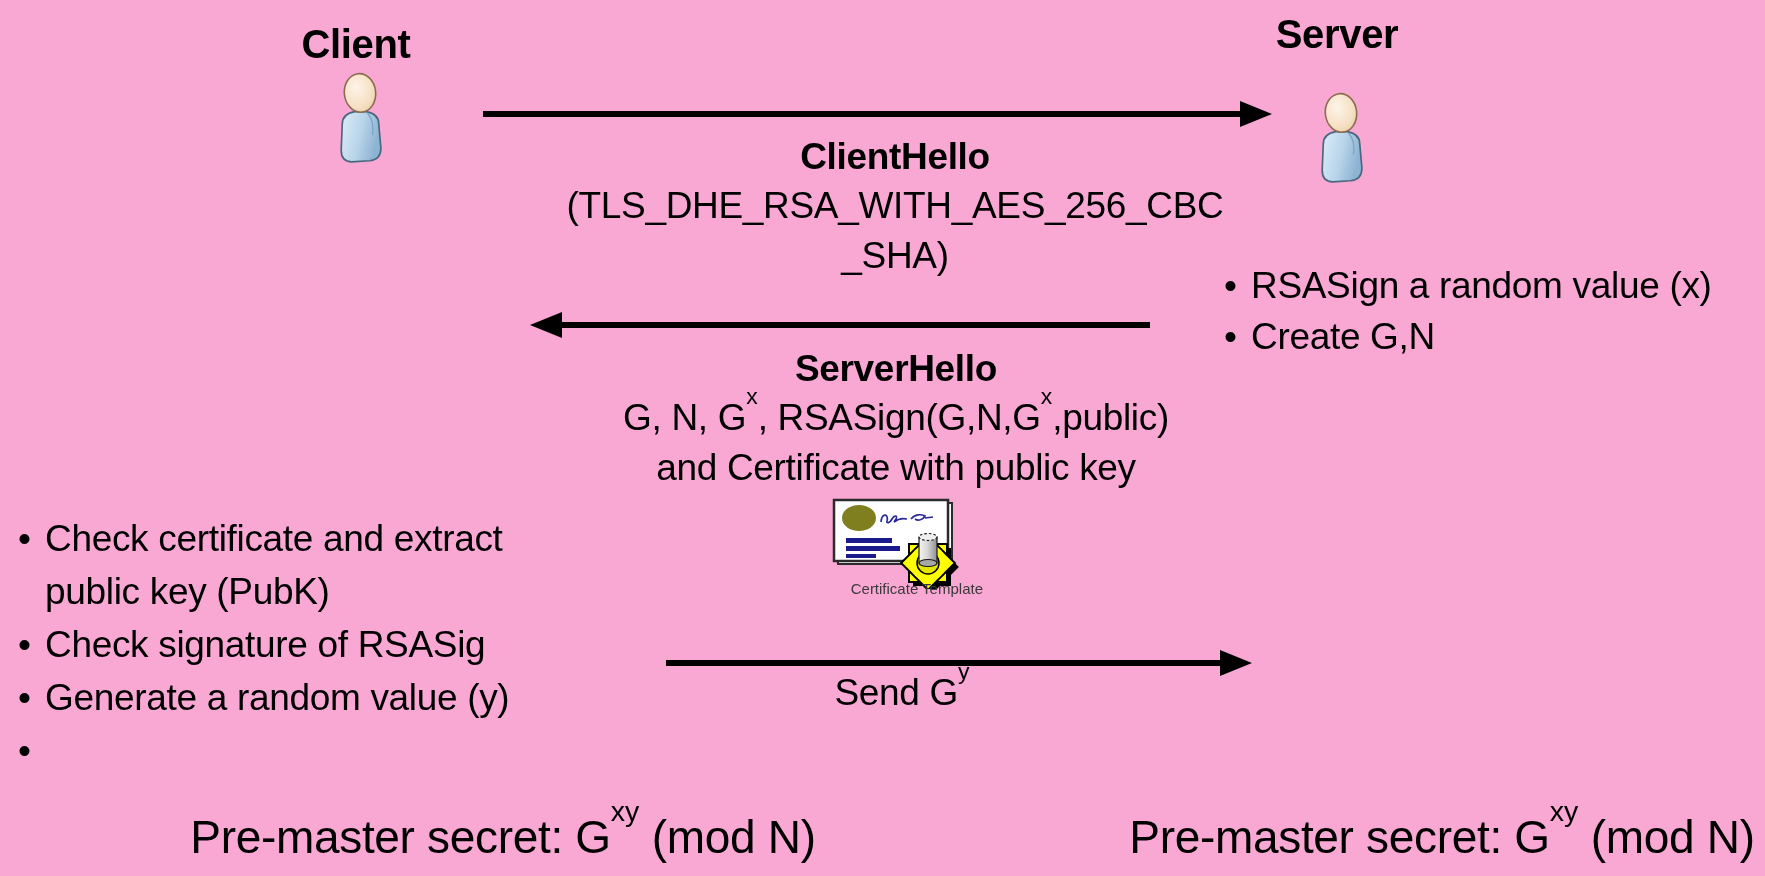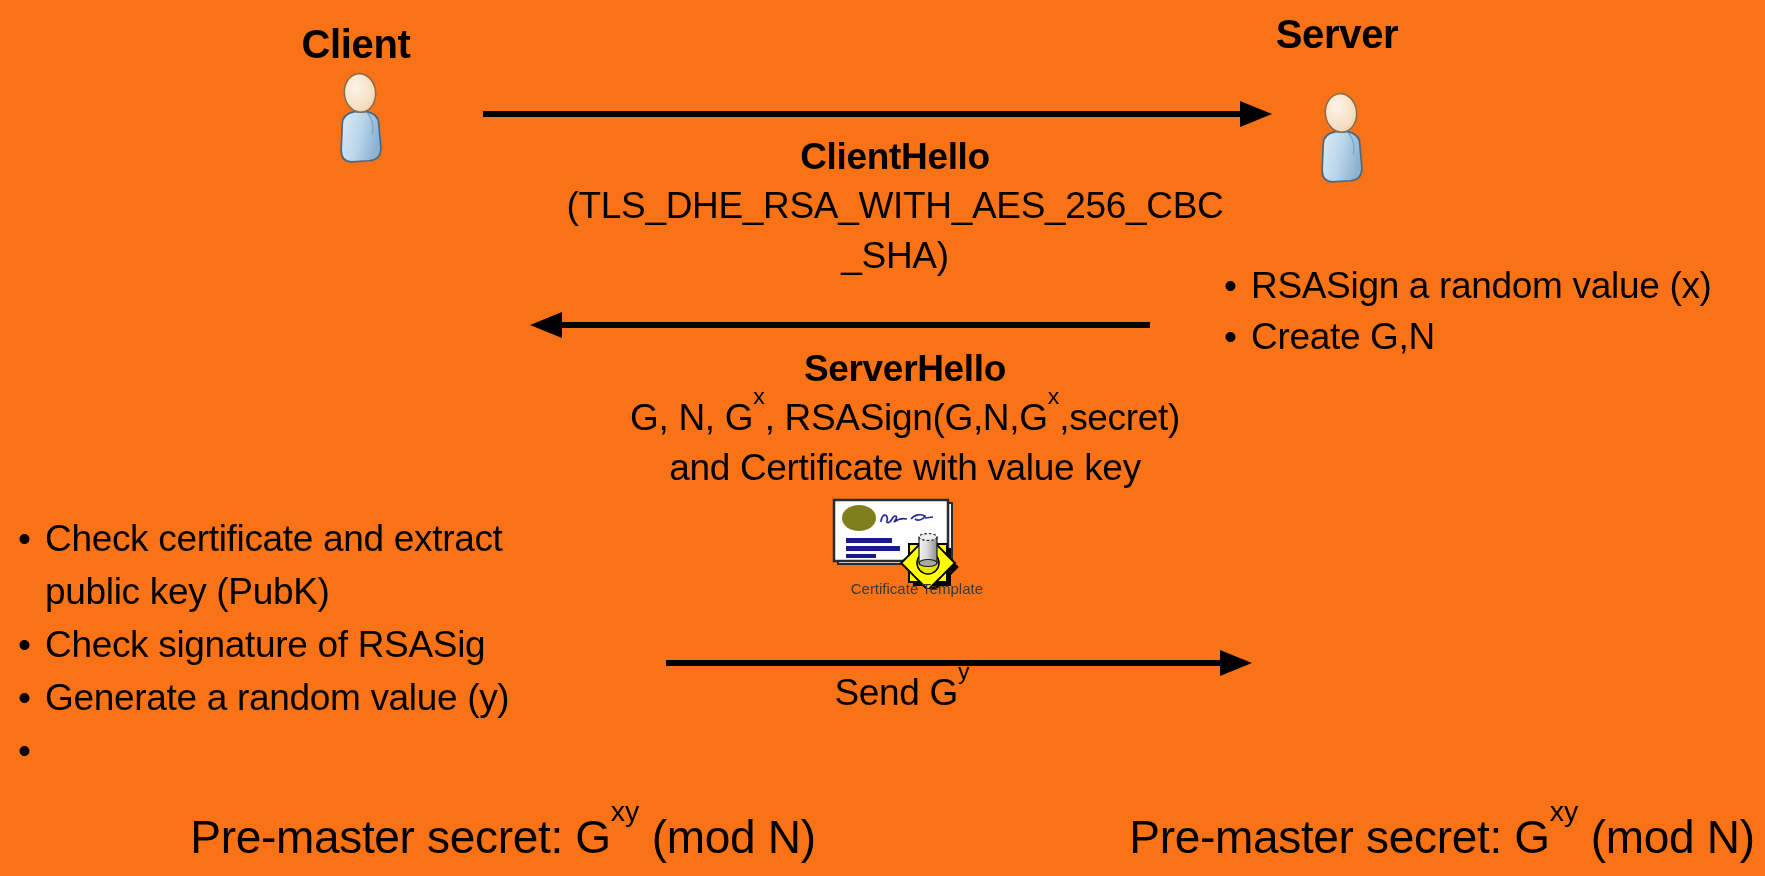--- a/index.html
+++ b/index.html
@@ -1,20 +1,20 @@
 <!DOCTYPE html>
 <html><head>
 <meta charset="utf-8">
 <style>
   html, body { margin: 0; padding: 0; background: #ffffff; }
   #canvas {
     position: relative;
     width: 1765px;
     height: 876px;
-    background: #f97316;
+    background: #f9a8d4;
     font-family: "Liberation Sans", sans-serif;
     color: #000000;
     letter-spacing: -0.02em;
     overflow: hidden;
   }
   .abs { position: absolute; }
   .actor-label {
     font-size: 40px;
     font-weight: 700;
     text-align: center;
@@ -113,24 +113,24 @@
     <div class="note-row">
       <span class="bullet">•</span>
       <span>RSASign a random value (x)</span>
     </div>
     <div class="note-row">
       <span class="bullet">•</span>
       <span>Create G,N</span>
     </div>
   </div>
 
-  <div class="abs msg-block" style="left:405px; top:345px;">
+  <div class="abs msg-block" style="left:396px; top:345px;">
     <div class="msg-title">ServerHello</div>
-    <div class="msg-line"><span>G, N, G</span><sup class="sp">x</sup><span>, RSASign(G,N,G</span><sup class="sp">x</sup><span>,secret)</span></div>
-    <div class="msg-line">and Certificate with value key</div>
+    <div class="msg-line"><span>G, N, G</span><sup class="sp">x</sup><span>, RSASign(G,N,G</span><sup class="sp">x</sup><span>,public)</span></div>
+    <div class="msg-line">and Certificate with public key</div>
   </div>
 
   <svg class="abs" style="left:829px; top:497px;" width="148" height="92" viewBox="0 0 148 92">
     <defs>
       <linearGradient id="cylG" x1="0" y1="0" x2="1" y2="0">
         <stop offset="0%" stop-color="#f4f4f4"></stop>
           <stop offset="45%" stop-color="#d9d9d9"></stop>
           <stop offset="100%" stop-color="#8f8f8f"></stop>
       </linearGradient>
     </defs>

